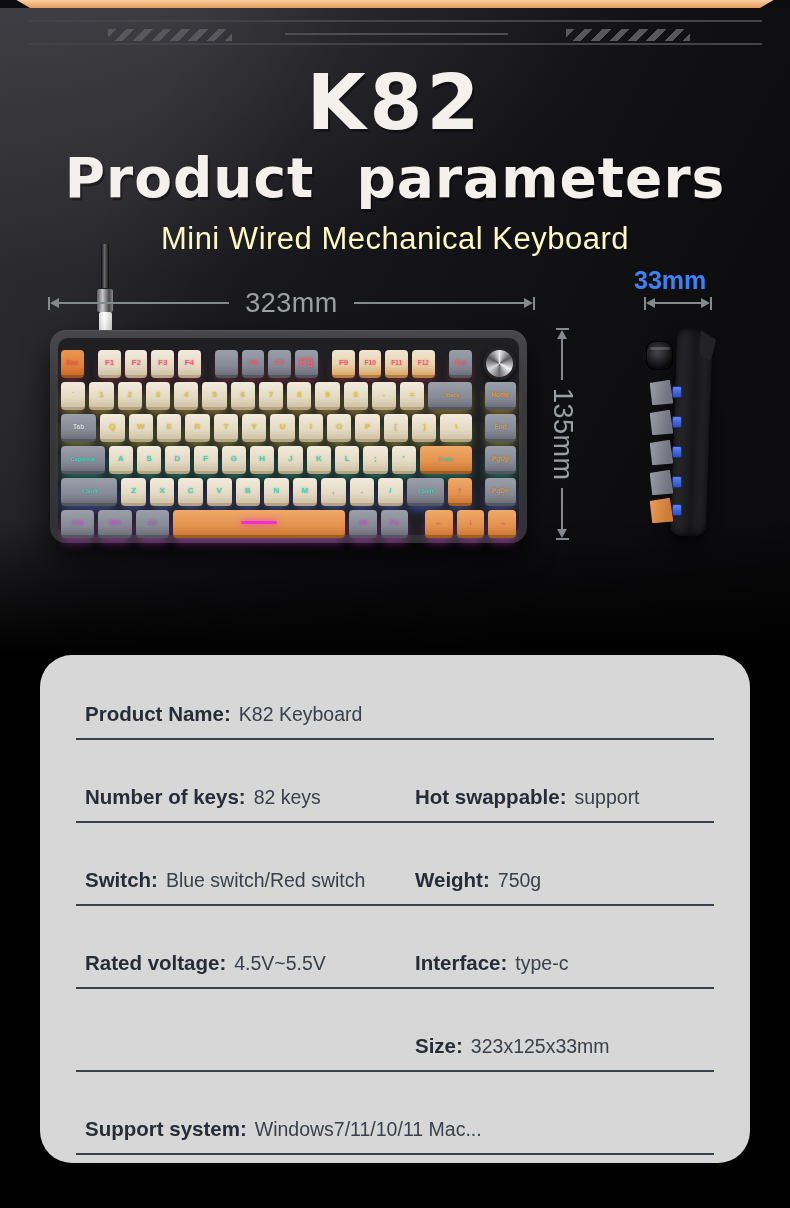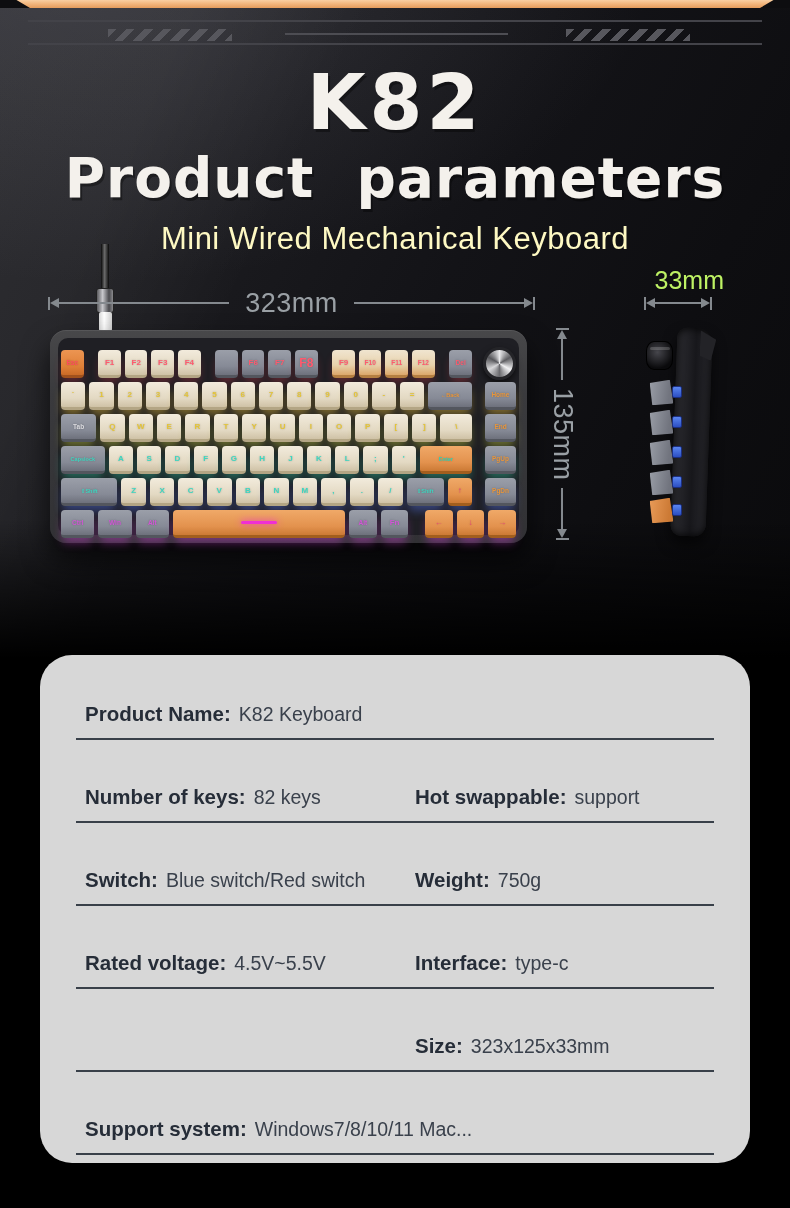--- a/index.html
+++ b/index.html
@@ -59,22 +59,22 @@
   .ah.left  { border-width:5px 9px 5px 0; border-color:transparent #84898e transparent transparent; }
   .ah.right { border-width:5px 0 5px 9px; border-color:transparent transparent transparent #84898e; }
   .ah.up    { border-width:0 5px 9px 5px; border-color:transparent transparent #84898e transparent; }
   .ah.down  { border-width:9px 5px 0 5px; border-color:#84898e transparent transparent transparent; }
 
   .dim-v { position:absolute; left:546px; top:328px; width:32px; height:212px;
     display:flex; flex-direction:column; align-items:center; }
   .vline { width:2px; flex:1; background:#84898e; }
   .vtext { writing-mode:vertical-rl; margin:8px 0; }
 
-  .depth-label { position:absolute; left:634px; top:266px; width:90px; text-align:right;
-    color:#bef264; font-size:25px; }
+  .depth-label { position:absolute; left:634px; top:266px; width:90px; text-align:left;
+    color:#3b82f6; font-size:25px;font-weight:bold; }
   .dim-d { position:absolute; left:644px; top:297px; width:68px; height:12px; display:flex; align-items:center; }
 
   
   .keyboard { position:absolute; left:50px; top:330px; width:477px; height:213px;
     background:linear-gradient(180deg,#48484a,#3a3a3d 30%,#313134);
     border-radius:16px; padding:20px 11px;
     box-shadow:0 16px 28px rgba(0,0,0,0.65), inset 0 1px 0 rgba(255,255,255,0.08); }
   .kb-inner { position:absolute; left:8px; top:8px; right:8px; bottom:8px; background:#1f1f24; border-radius:10px; }
   .krow { position:relative; display:flex; gap:4px; height:28px; margin-bottom:4px; }
   .krow:last-child { margin-bottom:0; }
@@ -477,18 +477,18 @@
           <div class="spec-cell col2"><b>Weight:</b><span>750g</span></div>
         </div>
         <div class="spec-row">
           <div class="spec-cell"><b>Rated voltage:</b><span>4.5V~5.5V</span></div>
           <div class="spec-cell col2"><b>Interface:</b><span>type-c</span></div>
         </div>
         <div class="spec-row">
           <div class="spec-cell col2"><b>Size:</b><span>323x125x33mm</span></div>
         </div>
         <div class="spec-row">
-          <div class="spec-cell"><b>Support system:</b><span>Windows7/8/10/11 Mac...</span></div>
+          <div class="spec-cell"><b>Support system:</b><span>Windows7/11/10/11 Mac...</span></div>
         </div>
       </div>
   </div>
 
 </div>
 
 </body></html>

